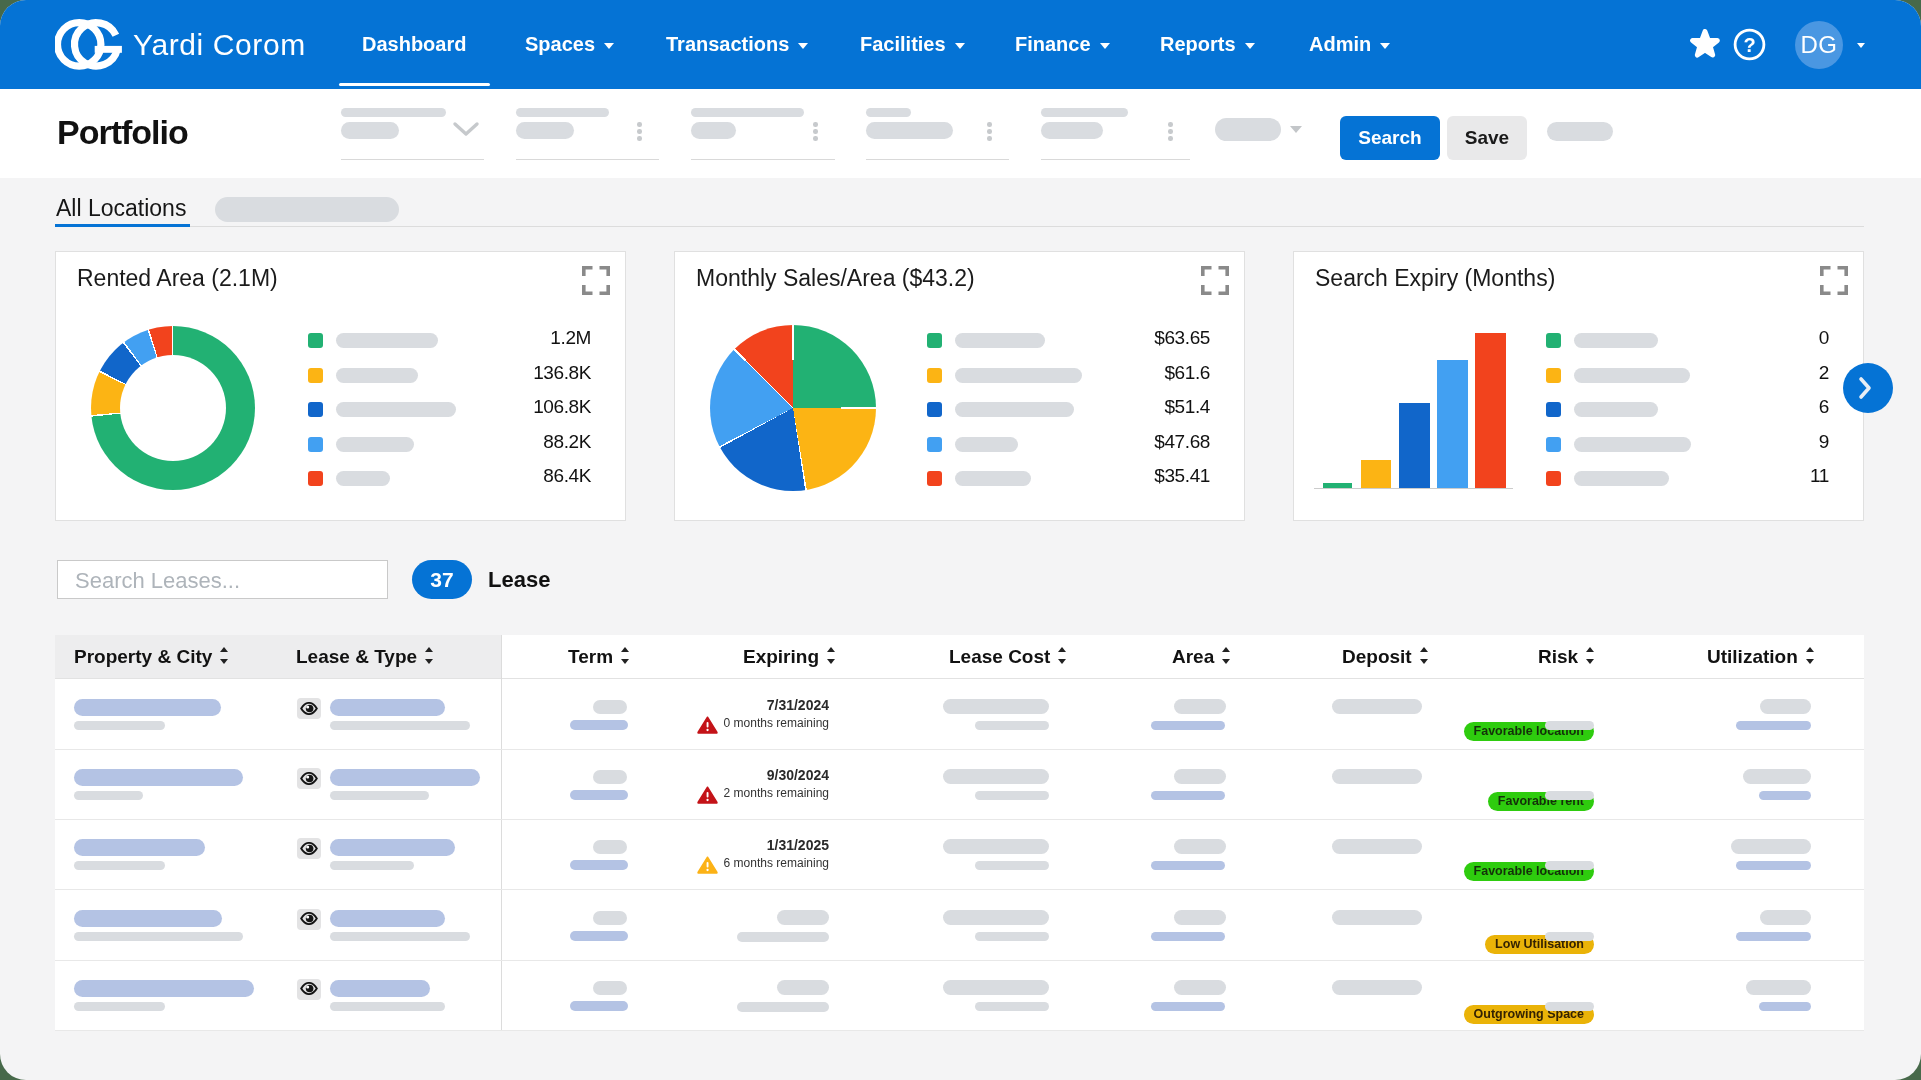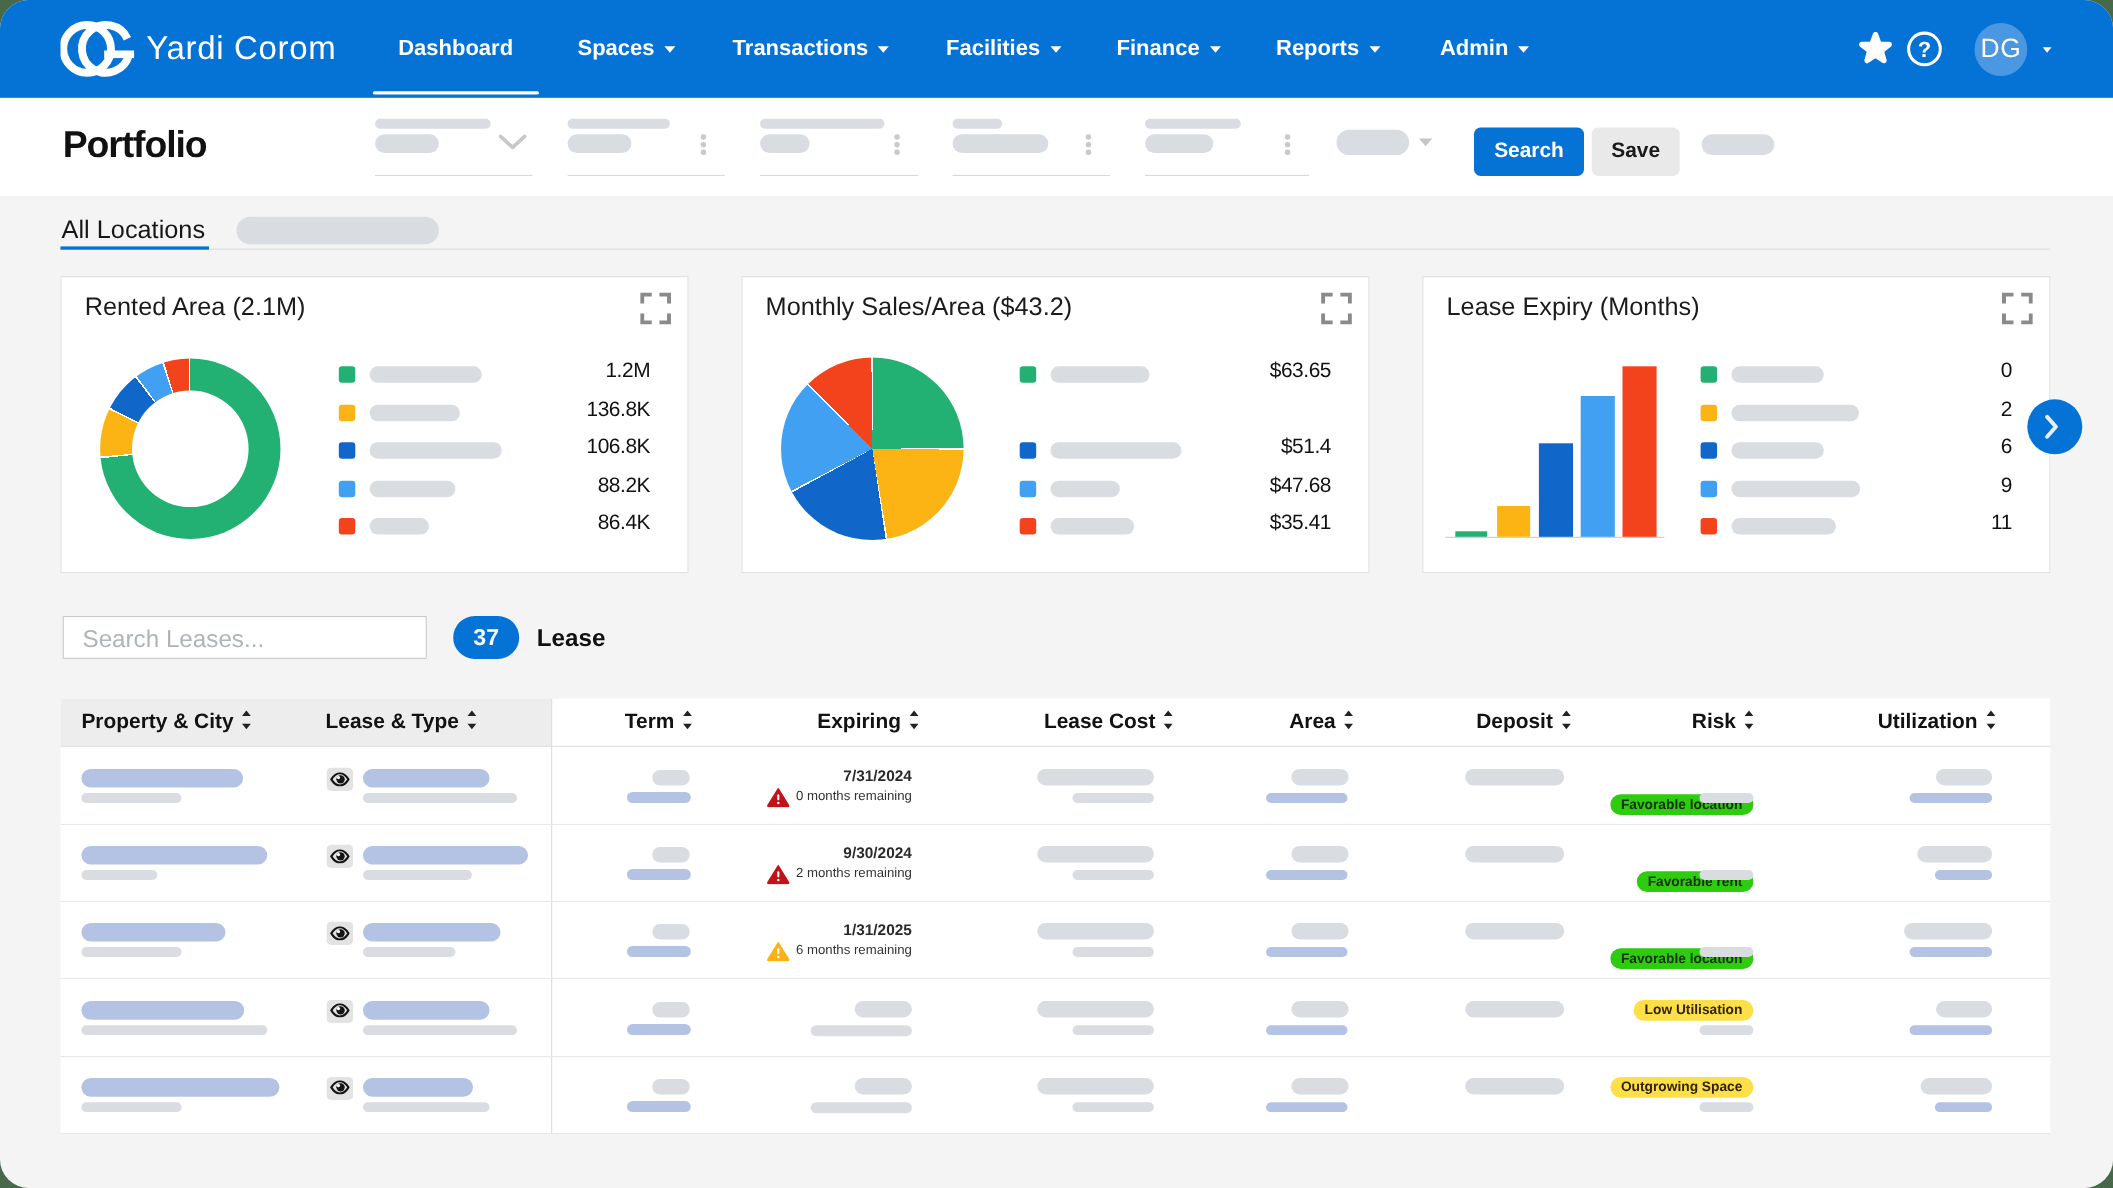--- a/index.html
+++ b/index.html
@@ -54,21 +54,21 @@
 .thead-gray { position:absolute; left:0; top:0; width:446px; height:44px; background:#ededee; }
 .th { position:absolute; top:0; height:44px; line-height:44px; font-size:19px; font-weight:700; color:#121212; white-space:nowrap; }
 .sorticon { display:inline-block; position:relative; width:9px; height:16px; margin-left:8px; }
 .sorticon:before { content:""; position:absolute; left:0; top:0; border-left:4.5px solid transparent; border-right:4.5px solid transparent; border-bottom:5px solid #222; }
 .sorticon:after { content:""; position:absolute; left:0; bottom:-1px; border-left:4.5px solid transparent; border-right:4.5px solid transparent; border-top:5px solid #222; }
 .vline { position:absolute; left:446px; top:0; width:1px; height:396px; background:#dcdcdc; }
 .row { position:absolute; left:0; width:1809px; height:70px; border-bottom:1px solid #e8e8e8; }
 .eye { position:absolute; left:242px; top:18px; width:24px; height:21px; background:#e3e3e4; border-radius:4px; }
 .chip { position:absolute; top:18px; height:19px; border-radius:10px; font-size:12.5px; font-weight:700; line-height:19px; padding:0 10px; }
 .chip.green { background:#2ecc0e; color:#14300a;margin-top:24px; }
-.chip.orange { background:#fde047; color:#342202; }
+.chip.orange { background:#eab308; color:#342202;margin-top:26px; }
 .date { position:absolute; top:17px; right:1035px; font-size:14px; font-weight:700; color:#2a2a2a; }
 .remain { position:absolute; top:36px; right:1035px; font-size:12px; color:#333; }
 .warn { position:absolute; left:642px; top:36px; }
 </style>
 </head>
 <body>
 <div class="page">
 
   <div class="nav">
     <svg class="abs" style="left:55px;top:16px;" width="82" height="58" viewBox="0 0 82 58">
@@ -196,20 +196,25 @@
       <div class="abs" style="left:35px;top:74px;width:164px;height:164px;border-radius:50%;background:conic-gradient(#22b173 0deg 263.9deg, #fff 263.9deg 265.1deg, #fcb414 265.1deg 295.9deg, #fff 295.9deg 297.1deg, #1166ca 297.1deg 322.4deg, #fff 322.4deg 323.6deg, #42a0f2 323.6deg 341.9deg, #fff 341.9deg 343.1deg, #f2431d 343.1deg 359.2deg, #fff 359.2deg 360deg);"></div>
       <div class="abs" style="left:64px;top:103px;width:106px;height:106px;border-radius:50%;background:#fff;"></div>
     </div>
   <div class="card" style="left:674px;" id="card2">
     <div class="cardtitle">Monthly Sales/Area ($43.2)</div>
   <div class="legrow" style="top:81px;">
         <div class="legsq" style="background:#22b173;"></div>
         <div class="legpill" style="width:90px;"></div>
         <div class="legval">$63.65</div>
       </div>
+      <div class="legrow" style="top:115.5px;">
+        <div class="legsq" style="background:#fcb414;"></div>
+        <div class="legpill" style="width:127px;"></div>
+        <div class="legval">$61.6</div>
+      </div>
       <div class="legrow" style="top:150px;">
         <div class="legsq" style="background:#1166ca;"></div>
         <div class="legpill" style="width:119px;"></div>
         <div class="legval">$51.4</div>
       </div>
       <div class="legrow" style="top:184.5px;">
         <div class="legsq" style="background:#42a0f2;"></div>
         <div class="legpill" style="width:63px;"></div>
         <div class="legval">$47.68</div>
       </div>
@@ -217,21 +222,21 @@
         <div class="legsq" style="background:#f2431d;"></div>
         <div class="legpill" style="width:76px;"></div>
         <div class="legval">$35.41</div>
       </div>
       <svg class="expand" width="28" height="29" viewBox="0 0 28 29">
         <path d="M1.8 10 V1.8 H10.5 M17.5 1.8 H26.2 V10 M26.2 19 V27.2 H17.5 M10.5 27.2 H1.8 V19" fill="none" stroke="#8a8a8a" stroke-width="3.6"></path>
       </svg>
       <div class="abs" style="left:35px;top:73px;width:166px;height:166px;border-radius:50%;background:conic-gradient(#fff 0deg 0.6deg, #22b173 0.6deg 89.4deg, #fff 89.4deg 90.6deg, #fcb414 90.6deg 170.4deg, #fff 170.4deg 171.6deg, #1166ca 171.6deg 241.4deg, #fff 241.4deg 242.6deg, #42a0f2 242.6deg 314.4deg, #fff 314.4deg 315.6deg, #f2431d 315.6deg 359.4deg, #fff 359.4deg 360deg);"></div>
     </div>
   <div class="card" style="left:1293px;" id="card3">
-    <div class="cardtitle">Lease Expiry (Months)</div>
+    <div class="cardtitle">Search Expiry (Months)</div>
   <div class="legrow" style="top:81px;">
         <div class="legsq" style="background:#22b173;"></div>
         <div class="legpill" style="width:84px;"></div>
         <div class="legval">0</div>
       </div>
       <div class="legrow" style="top:115.5px;">
         <div class="legsq" style="background:#fcb414;"></div>
         <div class="legpill" style="width:116px;"></div>
         <div class="legval">2</div>
       </div>

